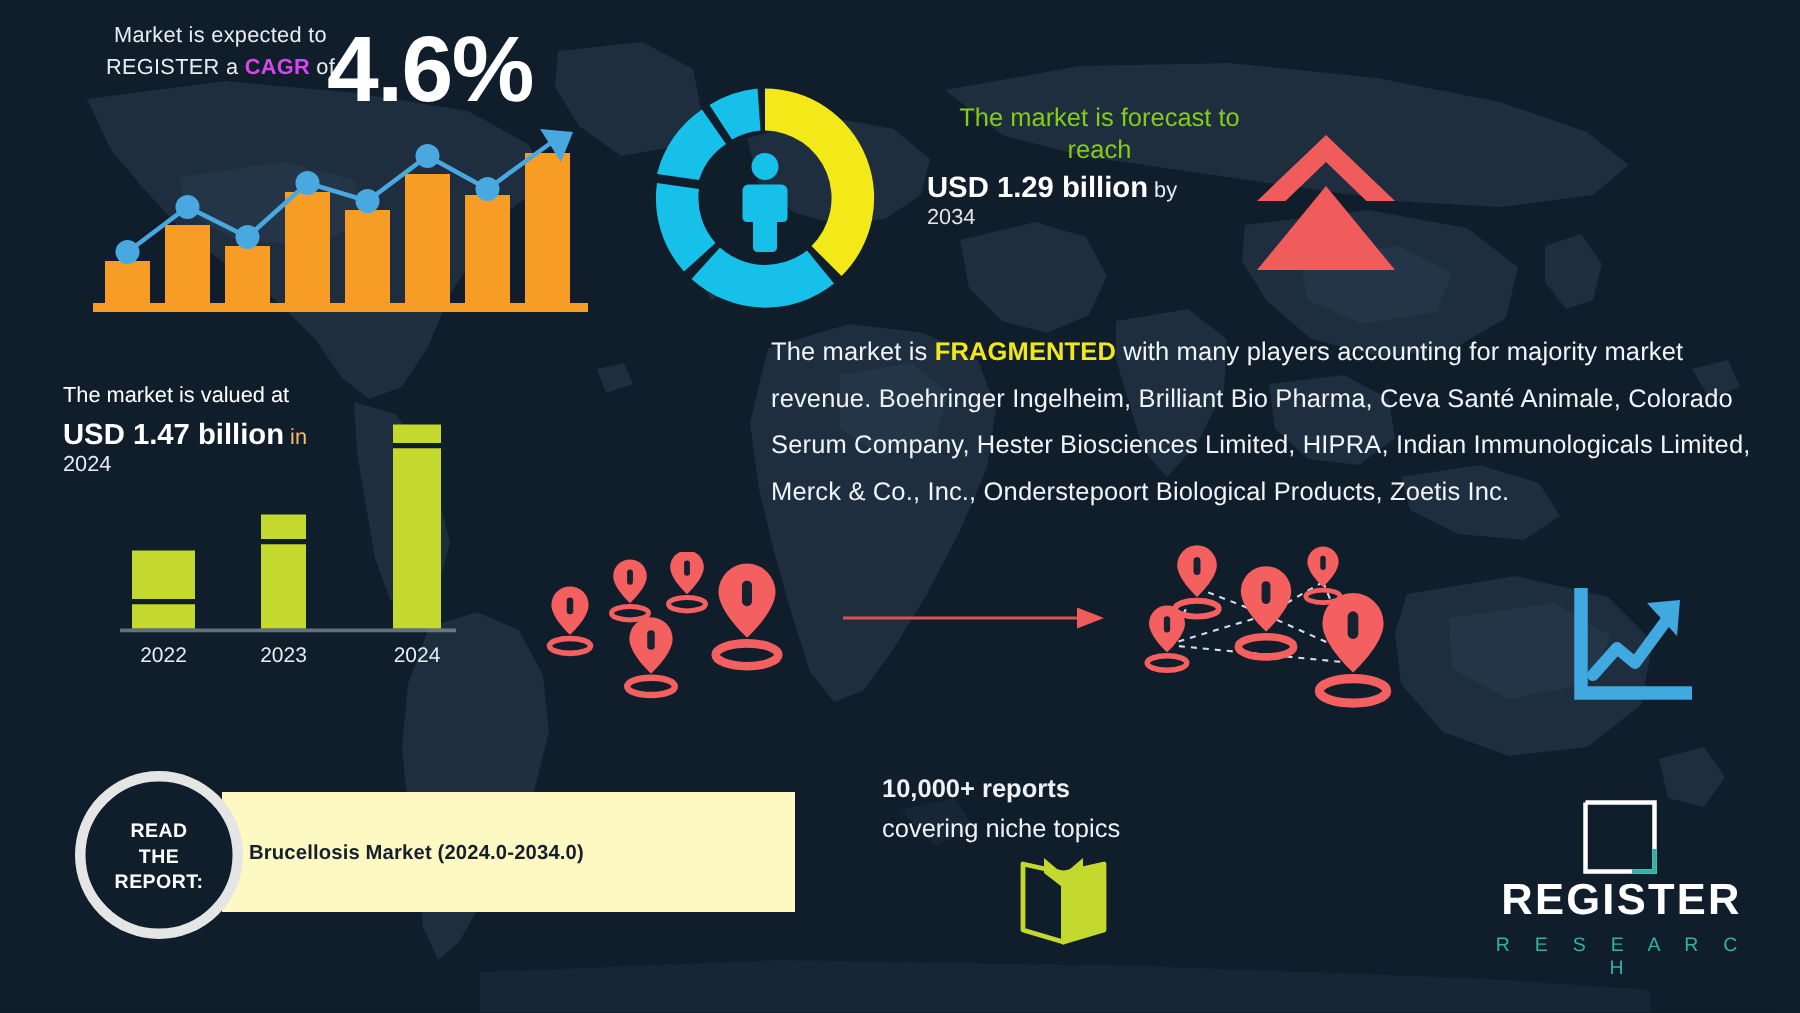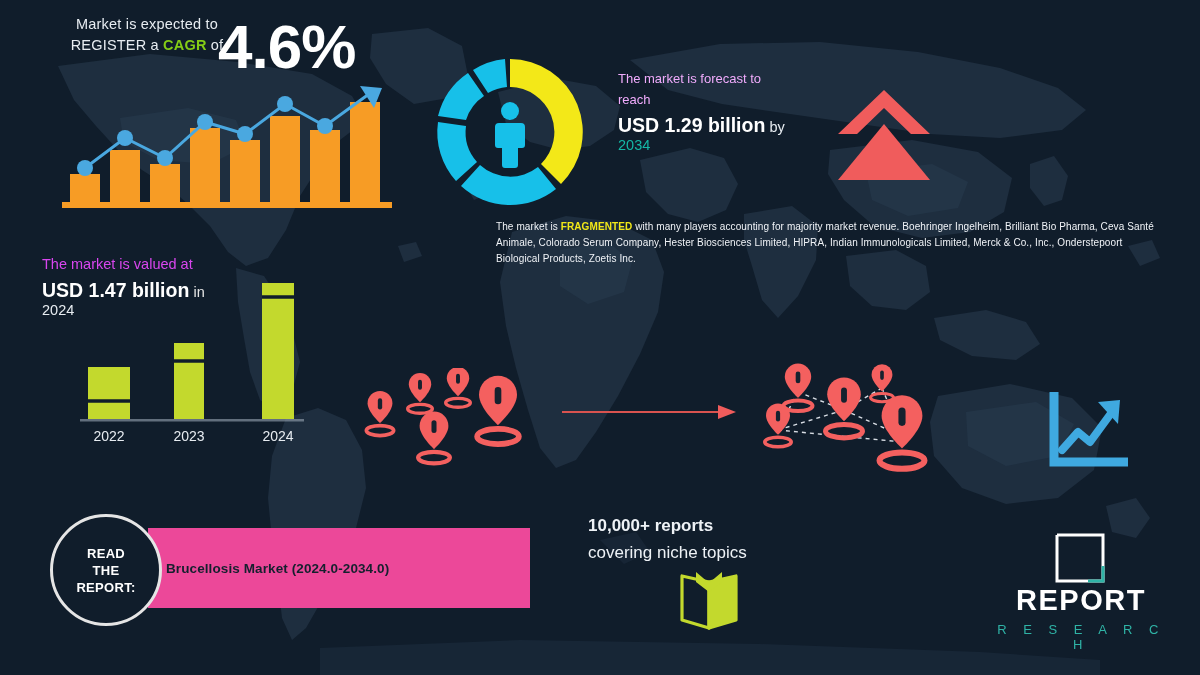--- a/index.html
+++ b/index.html
@@ -14,73 +14,73 @@
 
   
   .mapwrap { position:absolute; inset:0; z-index:0; }
   .mapwrap svg { width:100%; height:100%; display:block; }
 
   
   .abs { position:absolute; z-index:3; }
 
   .cagr-block { left:42px; top:14px; width:210px; }
   .cagr-line { font-size:14.5px; line-height:21px; color:#e7ecf1; letter-spacing:.2px;text-align:center; }
-  .cagr-line b { font-weight:700; color:#84cc16; }
+  .cagr-line b { font-weight:700; color:#d946ef; }
   .cagr-pct {
     left:218px; top:16px; font-size:62px; font-weight:700; color:#ffffff;
     letter-spacing:-1px; line-height:1;text-align:right;
   }
 
   
   .barchart { left:62px; top:82px; width:330px; height:128px; }
   .barchart svg { display:block; }
 
   
   .donut { left:432px; top:57px; width:160px; height:150px; }
 
   
   .forecast { left:618px; top:68px; width:230px; }
-  .fc-small { font-size:13px; line-height:21px; color:#f0abfc; }
+  .fc-small { font-size:17px; line-height:21px; color:#84cc16;text-align:center; }
   .fc-big { font-size:19.5px; font-weight:700; color:#ffffff; display:inline; }
   .fc-by { font-size:14.5px; color:#e7ecf1; display:inline;text-align:center; }
-  .fc-year { font-size:14.5px; color:#14b8a6; }
+  .fc-year { font-size:14.5px; color:#e5e5e5; }
 
   .arrows { left:835px; top:88px; width:98px; height:96px; }
 
   
   .para {
-    left:496px; top:219px; width:666px;
-    font-size:10px; line-height:16px; color:#f0f3f7; letter-spacing:.1px;
+    left:514px; top:219px; width:666px;
+    font-size:17px; line-height:31px; color:#f0f3f7; letter-spacing:.1px;
   }
   .para .hl { color:#f2e818; font-weight:700; }
 
   
   .valued { left:42px; top:254px; width:280px; }
-  .v-small { font-size:14.5px; line-height:21px; color:#d946ef; }
+  .v-small { font-size:14.5px; line-height:21px; color:#ffffff; }
   .v-big { font-size:19.5px; font-weight:700; color:#ffffff; display:inline; }
-  .v-in { font-size:14.5px; color:#e5e5e5; display:inline; }
+  .v-in { font-size:14.5px; color:#fdba74; display:inline; }
   .v-year { font-size:14.5px; color:#e7ecf1; }
 
   
   .greenchart { left:72px; top:275px; width:240px; height:170px; }
 
   
   .pins-left { left:358px; top:368px; width:180px; height:100px; }
   .flowarrow { left:560px; top:400px; width:178px; height:24px; }
   .pins-right { left:752px; top:358px; width:200px; height:120px; }
 
   
-  .banner { left:148px; top:528px; width:382px; height:80px; background:#ec4899; z-index:3; }
+  .banner { left:148px; top:528px; width:382px; height:80px; background:#fef9c3; z-index:3; }
   .banner-text {
     position:absolute; left:18px; top:50%; transform:translateY(-50%);
     font-size:13.5px; font-weight:700; color:#15202e; letter-spacing:.1px;
   }
   .readcircle {
     left:50px; top:514px; width:112px; height:112px; border-radius:50%;
-    background:#101d2b; border:3px solid #e5e5e5; z-index:4;
+    background:#101d2b; border:7px solid #e5e5e5; z-index:4;
     display:flex; align-items:center; justify-content:center;
   }
   .readcircle span {
     font-size:13px; font-weight:700; color:#ffffff; line-height:17px;
     text-align:center; letter-spacing:.3px;
   }
 
   
   .reports { left:588px; top:512px; width:250px; }
   .rep-line { font-size:17px; line-height:27px; color:#eef2f6; }
@@ -368,16 +368,16 @@
       <polygon points="52,10 74,8 72,32" fill="#3fa9e0"></polygon>
     </svg>
   </div>
   <div class="abs logo-mark">
     <svg width="52" height="52" viewBox="0 0 52 52" aria-hidden="true">
       <path d="M3,3 H49 V30" fill="none" stroke="#ffffff" stroke-width="3"></path>
       <path d="M49,30 V49 H3 V3" fill="none" stroke="#ffffff" stroke-width="3"></path>
       <path d="M34,49 H49 V34" fill="none" stroke="#2fb3a6" stroke-width="3"></path>
     </svg>
   </div>
-  <div class="abs logo-emergen">REPORT</div>
+  <div class="abs logo-emergen">REGISTER</div>
   <div class="abs logo-research">R E S E A R C H</div>
 
 </div>
 
 </body></html>

